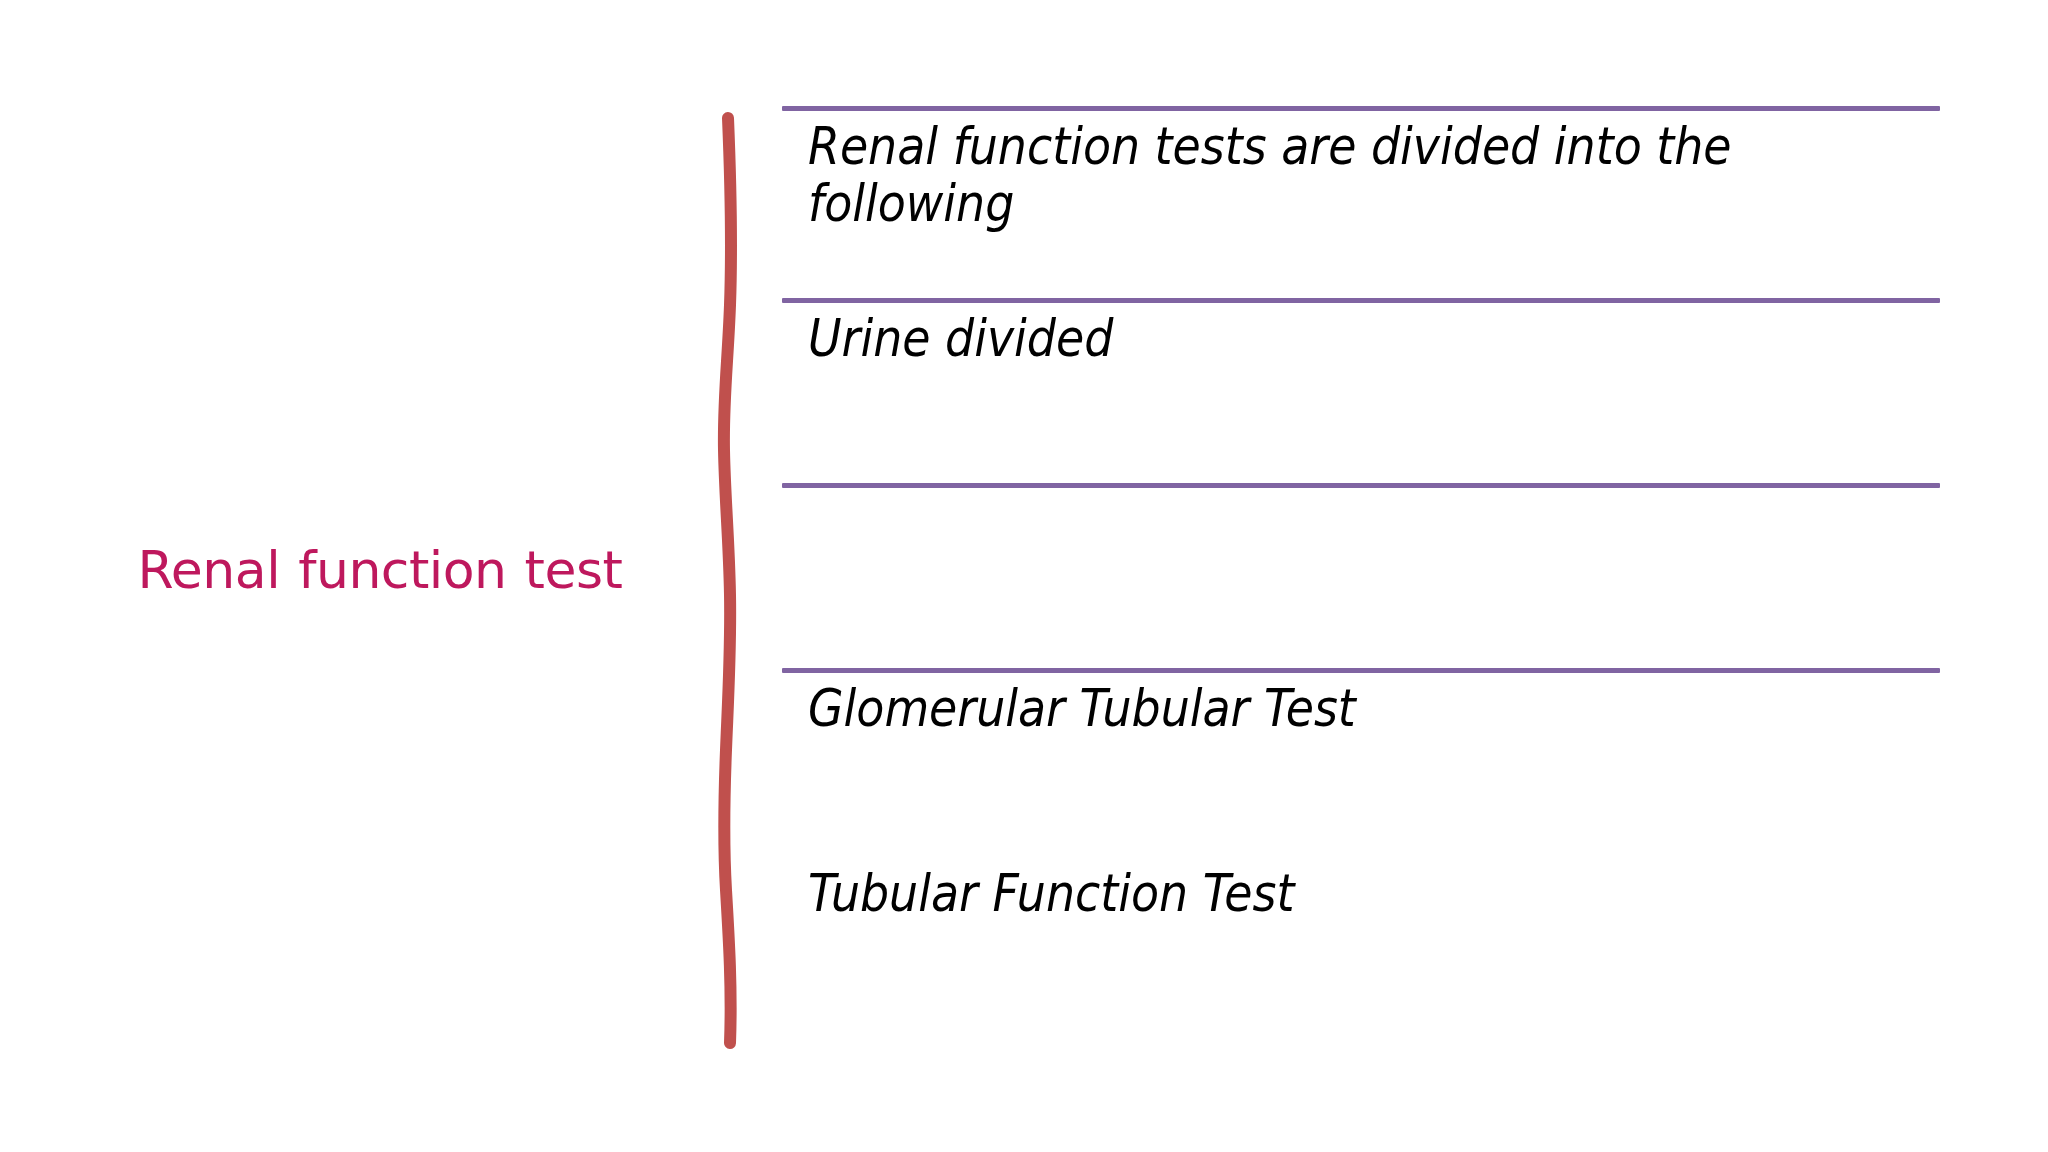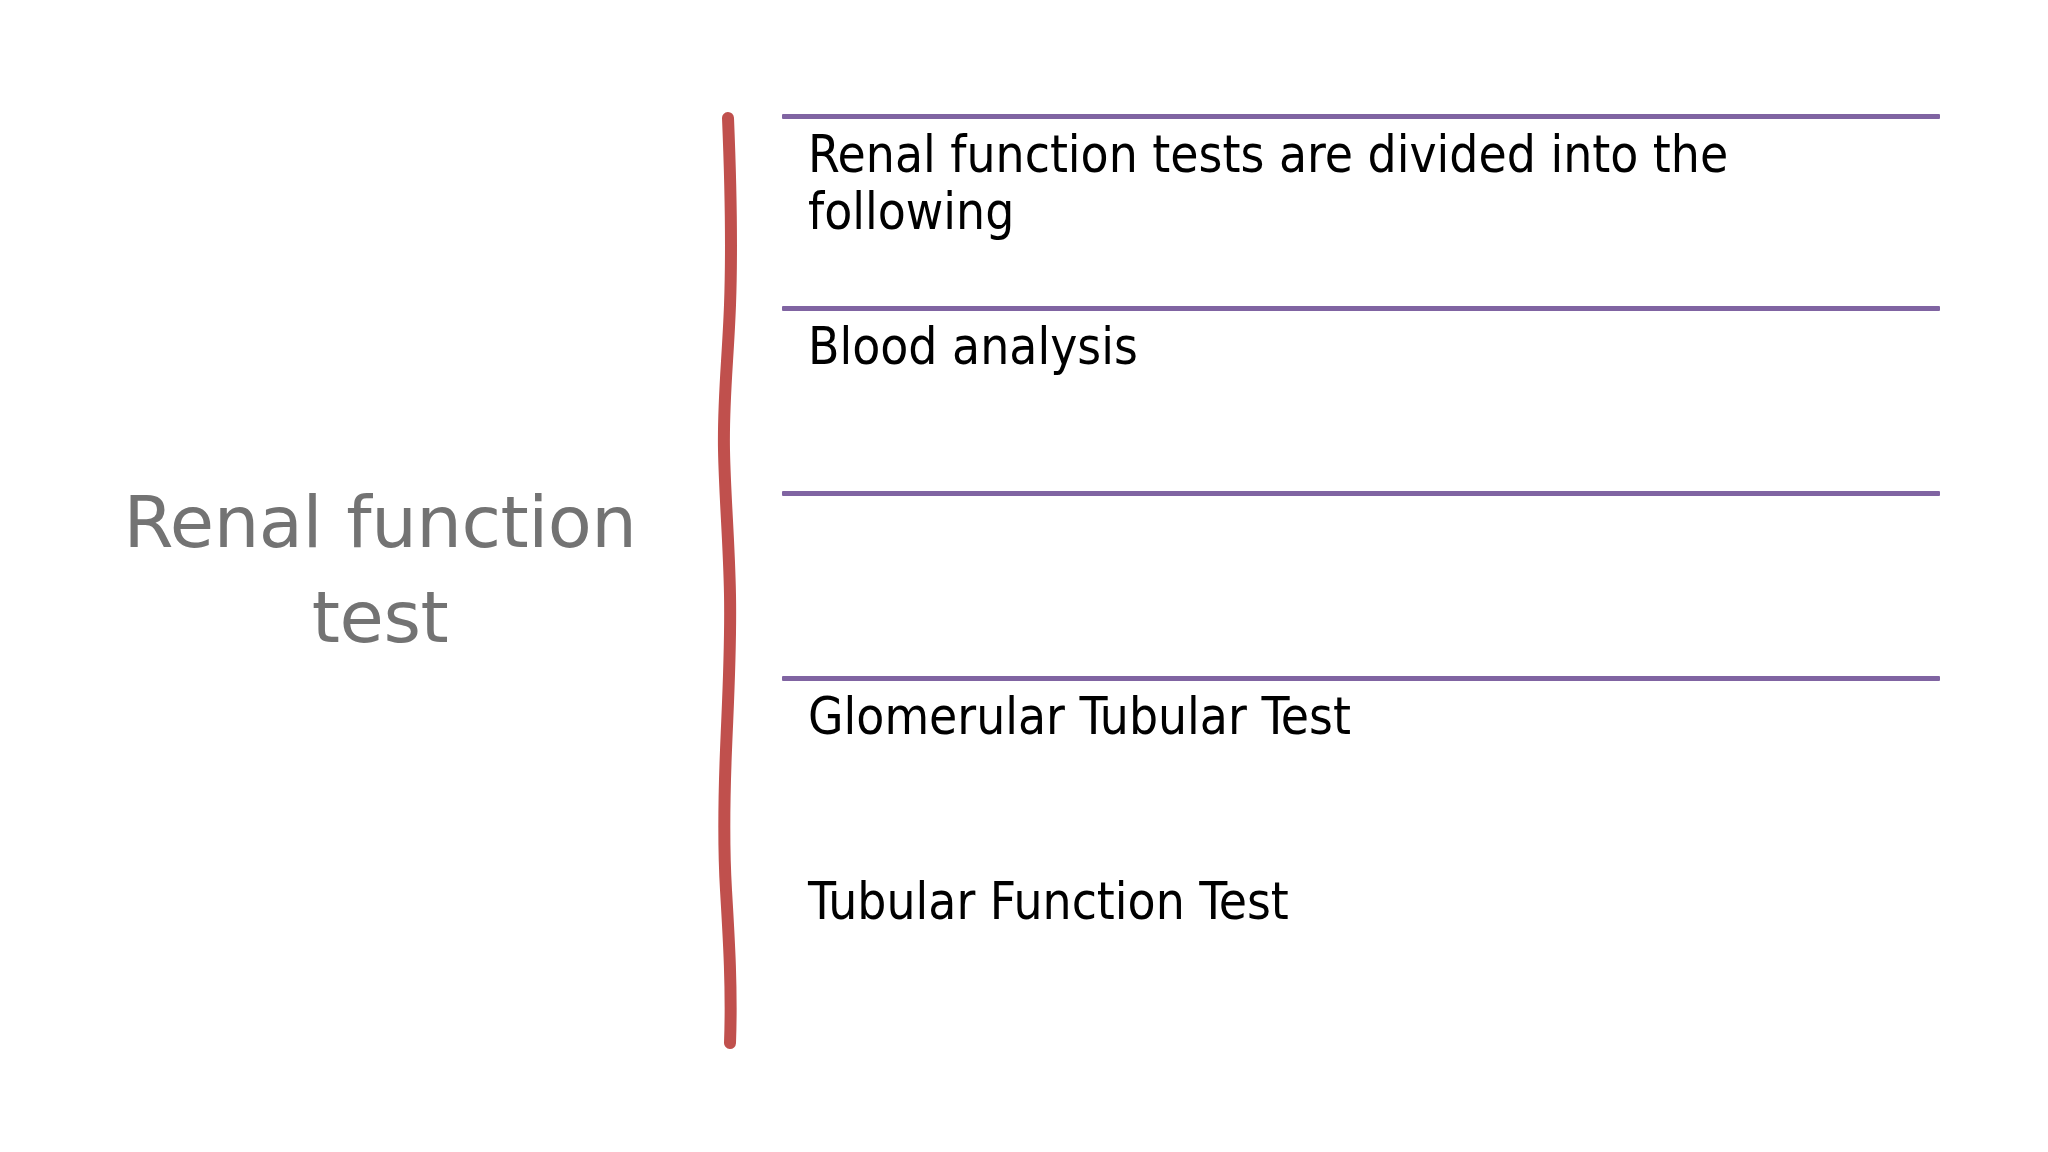--- a/index.html
+++ b/index.html
@@ -26,43 +26,44 @@
     width: 520px;
     height: 480px;
     display: flex;
     align-items: center;
     justify-content: center;
     text-align: center;
   }
   .title-text {
     font-family: "DejaVu Sans", "Liberation Sans", sans-serif;
     font-weight: 400;
-    font-size: 72px;
+    font-size: 52px;
     line-height: 1.32;
-    color: #737373;
+    color: #be185d;
     letter-spacing: -0.5px;
     word-spacing: 2px;
   }
 
   
   .red-stroke {
     position: absolute;
     left: 690px;
     top: 100px;
     width: 80px;
     height: 970px;
   }
 
   
   .list-area {
     position: absolute;
     left: 782px;
-    top: 108px;
+    top: 100px;
     width: 1158px;
     height: 1000px;
+    font-style: italic;
   }
   .list-row {
     position: absolute;
     left: 0;
     width: 100%;
     height: 185px;
   }
   .rule {
     position: absolute;
     left: 0;
@@ -116,21 +117,21 @@
 
   <div class="list-area">
 
     <div class="list-row row-1">
       <div class="rule"></div>
       <div class="row-text">Renal function tests are divided into the following</div>
     </div>
 
     <div class="list-row row-2">
       <div class="rule"></div>
-      <div class="row-text">Blood analysis</div>
+      <div class="row-text">Urine divided</div>
     </div>
 
     <div class="list-row row-3">
       <div class="rule"></div>
     </div>
 
     <div class="list-row row-4">
       <div class="rule"></div>
       <div class="row-text">Glomerular Tubular Test</div>
     </div>

